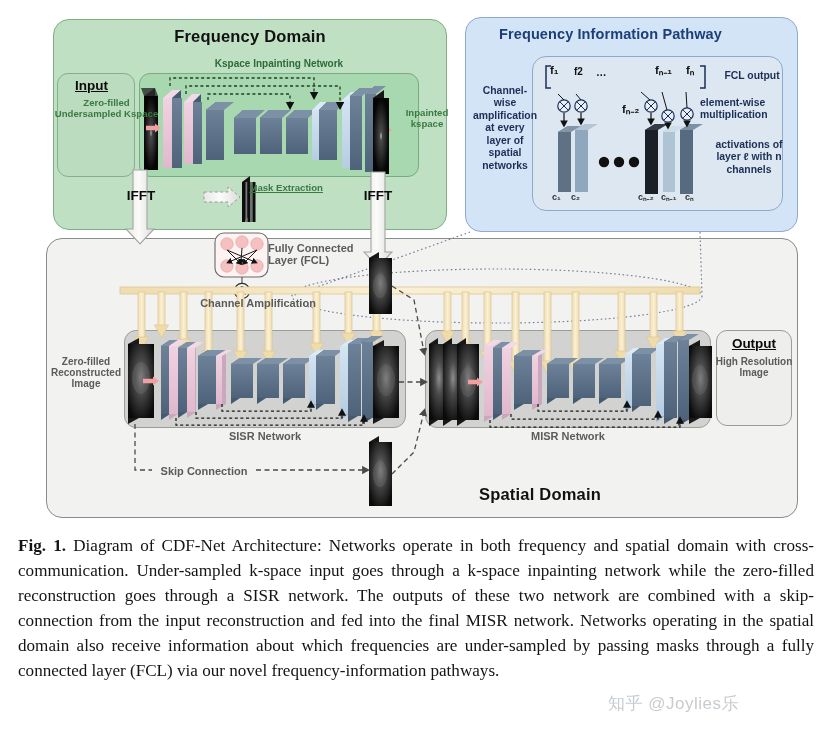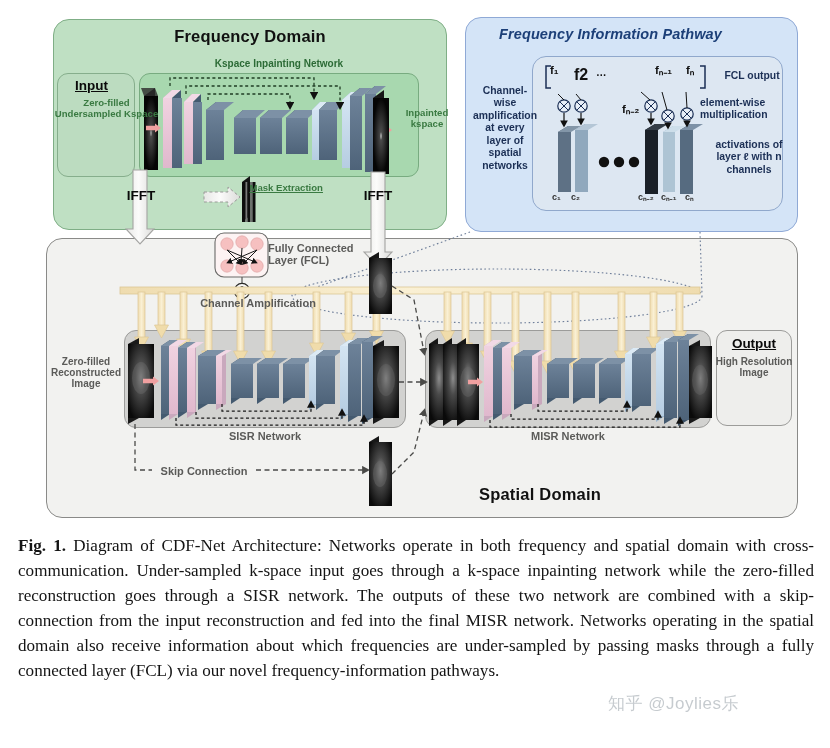--- a/index.html
+++ b/index.html
@@ -106,21 +106,21 @@
   }
   .gray-mid {
     font-weight: bold; font-size: 11px; color: #5b5b59;
   }
   .black-bold-sm {
     font-weight: bold; font-size: 13.5px; color: #0a0a0a;
   }
   .uline { text-decoration: underline; }
 
   #freq-title { left: 53px; top: 27px; width: 394px; }
-  #fip-title  { left: 465px; top: 26px; width: 291px; font-style: italic; }
+  #fip-title  { left: 465px; top: 26px; width: 291px; }
   #spatial-title { left: 380px; top: 485px; width: 320px; }
 
   #input-title { left: 57px; top: 78px; width: 69px;
                  font-weight:bold; font-size:13.5px; color:#0a0a0a; }
   #input-sub   { left: 53px; top: 98px; width: 107px; }
   #kspace-net-title { left: 139px; top: 58px; width: 280px; }
   #inpainted-lbl { left: 396px; top: 108px; width: 62px; }
   #mask-lbl { left: 247px; top: 183px; width: 76px; text-align: right; text-decoration: underline; }
   #fcl-lbl  { left: 268px; top: 242px; width: 108px; text-align: left; }
   #chan-amp-lbl { left: 196px; top: 297px; width: 124px; }
@@ -760,21 +760,21 @@
             <path d="M682.8,109.8 L691.2,118.2 M691.2,109.8 L682.8,118.2" stroke-width="1"></path>
             <path d="M687,121 L687,124" stroke="#111" marker-end="url(#mArrBlack)"></path>
             <path d="M686,92 L687,108" stroke="#111" stroke-width="1"></path>
           </g>
         </g>
       </g>
     </svg>
 
     <div class="lbl" style="left:546px; top:64px; width:160px; height:24px;">
       <span style="position:absolute;left:4px;top:0;font-size:11.5px;font-weight:bold;color:#111;">f₁</span>
-      <span style="position:absolute;left:28px;top:2px;font-size:16px;font-weight:bold;color:#111;">f2</span>
+      <span style="position:absolute;left:28px;top:2px;font-size:10px;font-weight:bold;color:#111;">f2</span>
       <span style="position:absolute;left:50px;top:3px;font-size:10.5px;font-weight:bold;color:#111;">…</span>
       <span style="position:absolute;left:76px;top:16px;font-size:11.5px;font-weight:bold;color:#111;margin-top:23px;">fₙ₋₂</span>
       <span style="position:absolute;left:109px;top:0px;font-size:11.5px;font-weight:bold;color:#111;">fₙ₋₁</span>
       <span style="position:absolute;left:140px;top:0px;font-size:11.5px;font-weight:bold;color:#111;">fₙ</span>
     </div>
 
     <div class="lbl" style="left:552px; top:192px; width:150px; height:16px;">
       <span style="position:absolute;left:0px;top:0;font-size:9px;font-weight:bold;color:#333;">c₁</span>
       <span style="position:absolute;left:19px;top:0;font-size:9px;font-weight:bold;color:#333;">c₂</span>
       <span style="position:absolute;left:86px;top:0;font-size:9px;font-weight:bold;color:#333;">cₙ₋₂</span>

